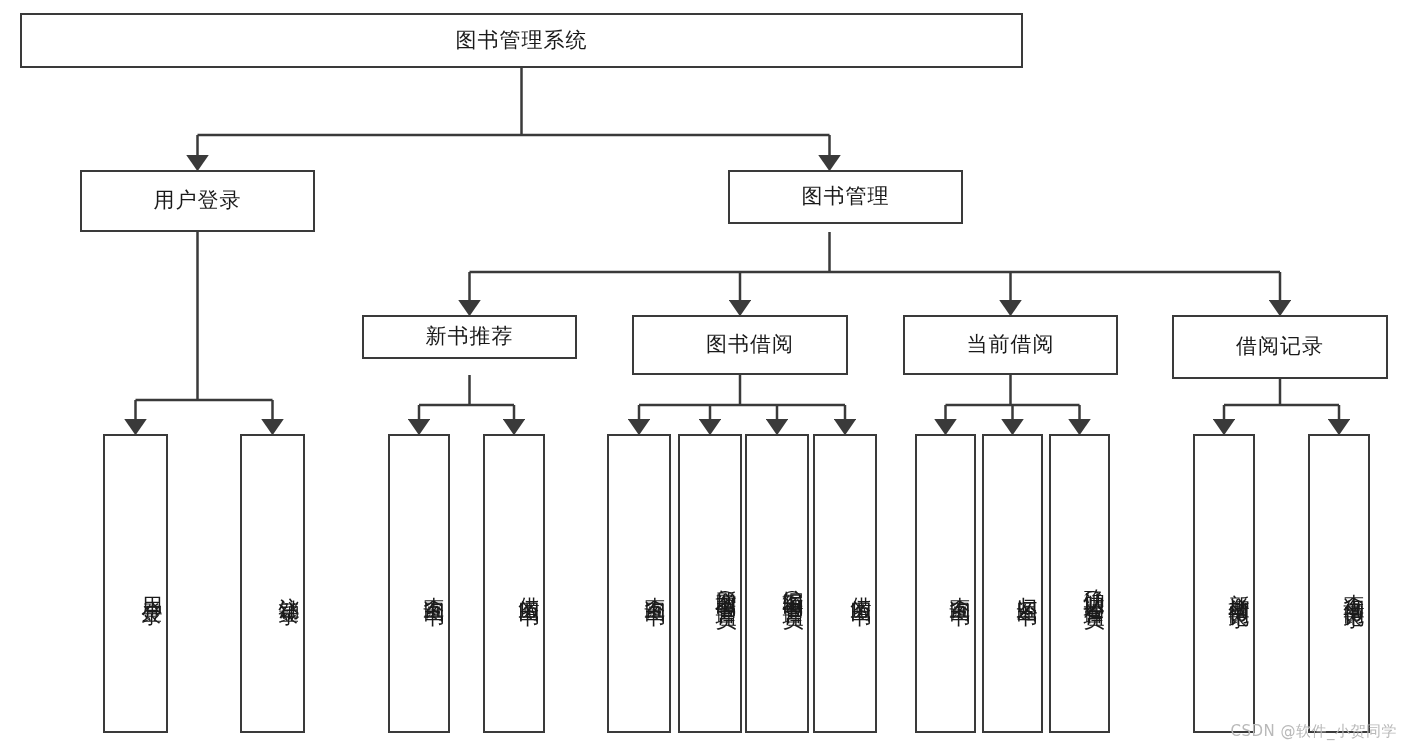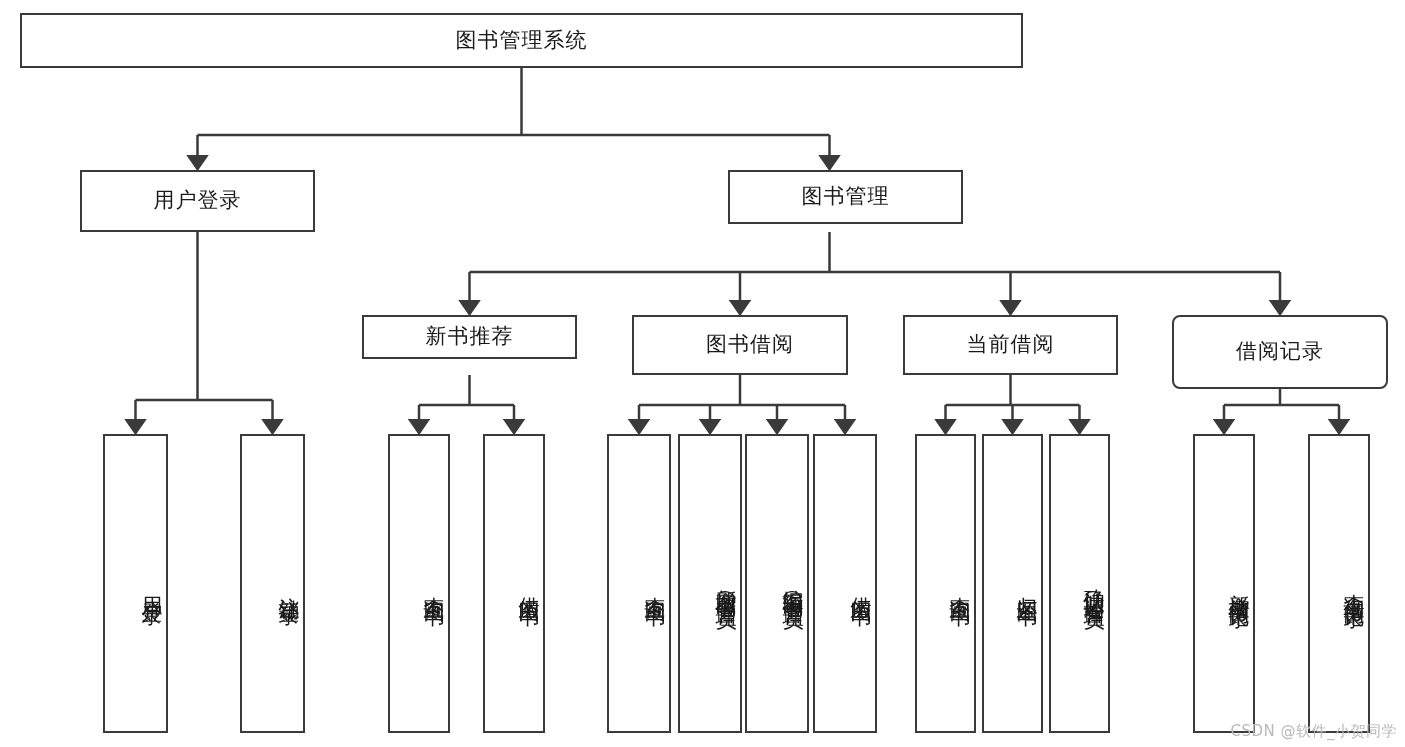--- a/index.html
+++ b/index.html
@@ -124,21 +124,21 @@
 
   <div class="node horiz" id="node-new-book-recommend" style="left: 362px; top: 315px; width: 215px; height: 44px;">
     <span class="lbl">新书推荐</span>
   </div>
   <div class="node horiz" id="node-book-borrow" style="left: 632px; top: 315px; width: 216px; height: 60px; padding-left: 20px;">
     <span class="lbl">图书借阅</span>
   </div>
   <div class="node horiz" id="node-current-borrow" style="left: 903px; top: 315px; width: 215px; height: 60px;">
     <span class="lbl">当前借阅</span>
   </div>
-  <div class="node horiz" id="node-borrow-record" style="left: 1172px; top: 315px; width: 216px; height: 74px; border-radius: 8px;">
+  <div class="node horiz" id="node-borrow-record" style="left: 1172px; top: 315px; width: 216px; height: 64px;">
     <span class="lbl">借阅记录</span>
   </div>
 
   <div class="node vert" id="node-leaf-user-login" style="left: 103px; top: 434px; width: 65px; height: 299px;">
     <span class="lbl">用户登录</span>
   </div>
   <div class="node vert" id="node-leaf-user-logout" style="left: 240px; top: 434px; width: 65px; height: 299px;">
     <span class="lbl">注销登录</span>
   </div>
   <div class="node vert" id="node-leaf-query-book-1" style="left: 388px; top: 434px; width: 62px; height: 299px;">

